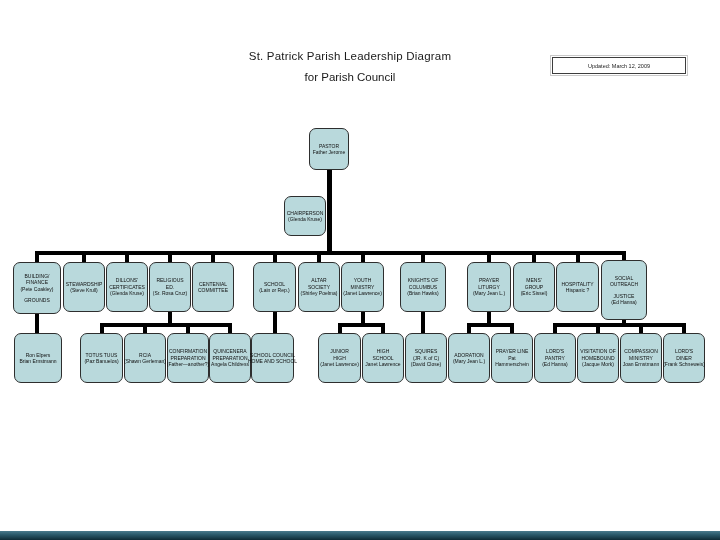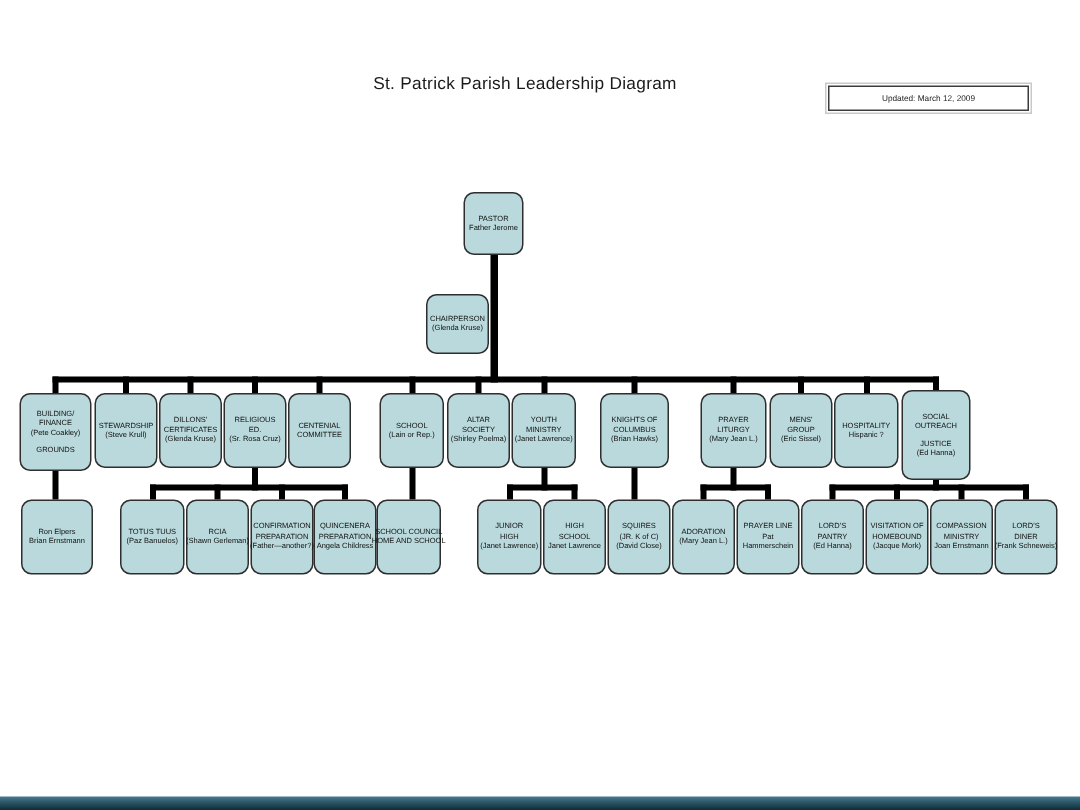--- a/index.html
+++ b/index.html
@@ -35,20 +35,21 @@
     position:absolute;left:0;top:531px;width:720px;height:9px;
     background:linear-gradient(#4a7a8c 0%, #2c5a6b 40%, #0f2b36 100%);
   }
 </style>
 </head>
 <body>
 
 <div id="stage">
   <div class="slide-title">
     <div class="t1">St. Patrick Parish Leadership Diagram</div>
+    <div class="t2">for Parish Council</div>
   </div>
 
   <div class="updated-box">
     <span>Updated: March 12, 2009</span>
   </div>
 
   <div id="org-layer">
       <div class="node" style="left: 309px; top: 128px; width: 40px; height: 42px; background: rgb(185, 217, 220); border-color: rgb(46, 46, 46);">
         <div class="nline">PASTOR</div>
         <div class="nline">Father Jerome</div>

